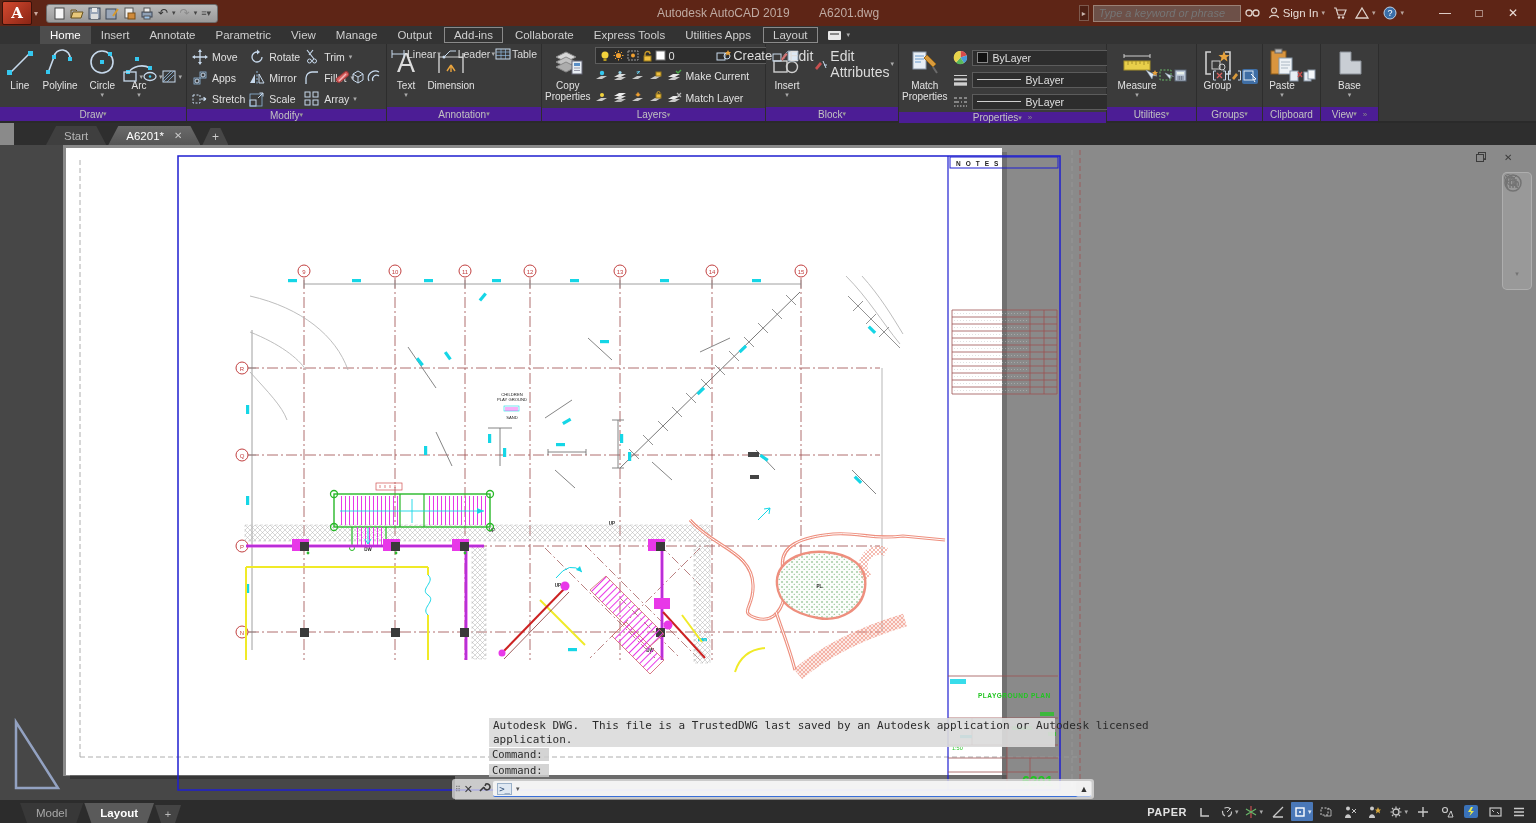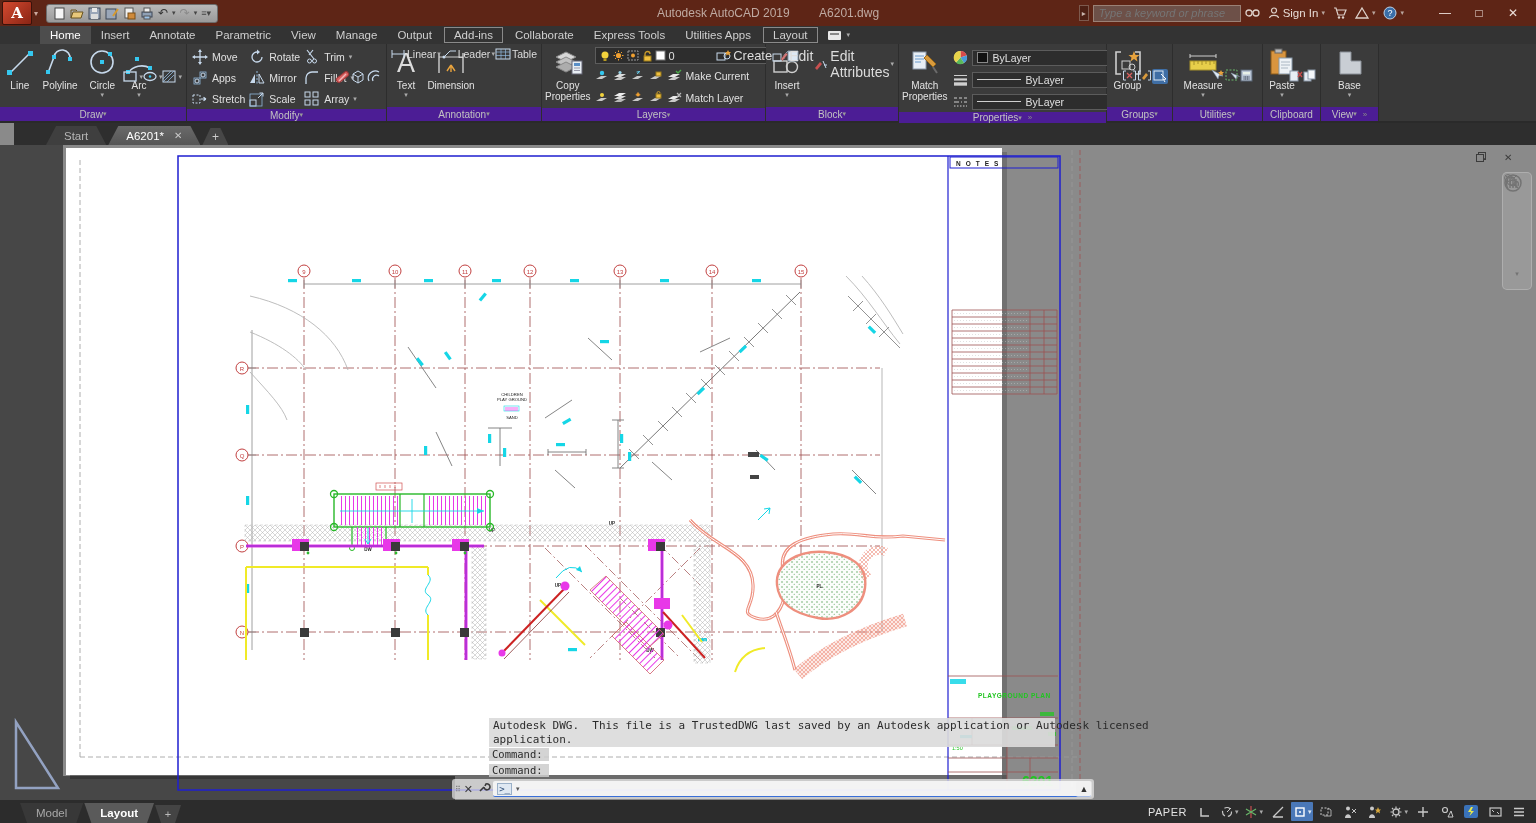--- a/index.html
+++ b/index.html
@@ -88,21 +88,21 @@
   
   .statusbar{position:absolute;bottom:0;left:0;width:1536px;height:23px;background:#2c2c2c;display:flex;align-items:center;z-index:50}
   .mltabs{display:flex;align-items:flex-end;height:23px;padding-left:20px;gap:1px}
   .mltab{height:20px;padding:0 16px;display:flex;align-items:center;font-size:11.5px;color:#a8a8a8;clip-path:polygon(0 0,100% 0,calc(100% - 7px) 100%,7px 100%);background:#383838}
   .mltab.active{background:#5a5a5a;color:#fff;font-weight:bold}
   .mltab-plus{height:18px;width:26px;display:flex;align-items:center;justify-content:center;background:#444;color:#bbb;clip-path:polygon(0 0,100% 0,calc(100% - 6px) 100%,6px 100%)}
   .sb-right{margin-left:auto;display:flex;align-items:center;gap:2px;padding-right:6px}
   .sbbtn{height:19px;min-width:22px;display:flex;align-items:center;justify-content:center;gap:1px;padding:0 2px;border-radius:1px}
   .sbbtn.blue{background:#4a78b8}
   .sbbtn .caret{font-size:7px;color:#aaa}
-  .paperlbl{color:#e2e2e2;font-size:11px;font-weight:normal;padding:0 5px;letter-spacing:.5px}
+  .paperlbl{color:#e2e2e2;font-size:11px;font-weight:bold;padding:0 5px;letter-spacing:.5px}
   svg{overflow:visible}
 </style>
 </head>
 <body>
 
 <div class="titlebar">
   <div class="alogo">
       <span>A</span>
     </div>
   <span class="alogo-caret">▾</span>
@@ -629,20 +629,53 @@
         </div>
       </div>
     </div>
     <div class="plabel">
         <span>Properties</span>
         <span class="caret">▾</span>
         <span class="expand">»</span>
       </div>
   </div>
 
+  <div class="panel" style="width:90px">
+    <div class="pbody">
+      <div class="bigtool" style="width:54px">
+        <span class="bicon"><svg viewBox="0 0 32 32">
+              <path d="M3,9 H29 M3,7 V11 M29,7 V11" stroke="#cfcfcf"></path>
+              <rect x="3" y="14" width="26" height="9" fill="#e8cf4a" stroke="#a8922a"></rect>
+              <path d="M7,14 V18 M11,14 V17 M15,14 V18 M19,14 V17 M23,14 V18 M27,14 V17" stroke="#a8922a"></path>
+            </svg></span>
+        <span class="blabel">Measure</span>
+        <span class="caret">▾</span>
+      </div>
+      <div class="minicol">
+        <span><svg width="15" height="13">
+              <path d="M2,1 L8,10 L9,6.5 L13,7 Z" fill="#dce8f4" stroke="#8899aa" stroke-width=".6"></path>
+              <path d="M11,1 L12,3 14,3 12.5,4.5 13,6.5 11,5.4 9,6.5 9.5,4.5 8,3 10,3 Z" fill="#e8a33d"></path>
+            </svg></span>
+        <span><svg width="15" height="13">
+              <rect x="1" y="1" width="11" height="10" fill="none" stroke="#6ab86a" stroke-dasharray="2 1.5"></rect>
+              <path d="M6,4 L11,10 L12,6.5 L14.5,7.5 Z" fill="#dce8f4" stroke="#8899aa" stroke-width=".6"></path>
+            </svg></span>
+        <span><svg width="13" height="13">
+              <rect x="1" y="1" width="11" height="11" fill="#b8c4d4" stroke="#5a6676"></rect>
+              <rect x="3" y="3" width="7" height="2.5" fill="#e8f0e8"></rect>
+              <path d="M3,8 H10 M3,10 H10 M5.3,7 V11 M7.6,7 V11" stroke="#5a6676" stroke-width=".7"></path>
+            </svg></span>
+      </div>
+    </div>
+    <div class="plabel">
+        <span>Utilities</span>
+        <span class="caret">▾</span>
+      </div>
+  </div>
+
   <div class="panel" style="width:66px">
     <div class="pbody">
       <div class="bigtool" style="width:40px">
         <span class="bicon"><svg viewBox="0 0 32 32">
               <path d="M9,5 H4 V27 H9 M23,5 H28 V27 H23" fill="none" stroke="#cfcfcf" stroke-width="1.6"></path>
               <rect x="10" y="14" width="8" height="8" fill="none" stroke="#cfcfcf"></rect>
               <circle cx="20" cy="20" r="3" fill="none" stroke="#cfcfcf"></circle>
               <path d="M22,4 L23.5,8 27.5,8 24.5,10.5 25.5,14.5 22,12 18.5,14.5 19.5,10.5 16.5,8 20.5,8 Z" fill="#e8a33d"></path>
             </svg></span>
         <span class="blabel">Group</span>
@@ -657,53 +690,20 @@
               <path d="M5,9 L9,4 L11,6 L7,11 Z" fill="#d89a3c"></path>
             </svg></span>
         <span style="background:#3f6ea5;border-radius:2px;padding:0 1px"><svg width="14" height="13">
               <rect x="1" y="2" width="9" height="9" fill="none" stroke="#dce8f4"></rect>
               <path d="M8,5 L13,10 L10.5,10.5 L12,13" fill="none" stroke="#fff"></path>
             </svg></span>
       </div>
     </div>
     <div class="plabel">
         <span>Groups</span>
-        <span class="caret">▾</span>
-      </div>
-  </div>
-
-  <div class="panel" style="width:90px">
-    <div class="pbody">
-      <div class="bigtool" style="width:54px">
-        <span class="bicon"><svg viewBox="0 0 32 32">
-              <path d="M3,9 H29 M3,7 V11 M29,7 V11" stroke="#cfcfcf"></path>
-              <rect x="3" y="14" width="26" height="9" fill="#e8cf4a" stroke="#a8922a"></rect>
-              <path d="M7,14 V18 M11,14 V17 M15,14 V18 M19,14 V17 M23,14 V18 M27,14 V17" stroke="#a8922a"></path>
-            </svg></span>
-        <span class="blabel">Measure</span>
-        <span class="caret">▾</span>
-      </div>
-      <div class="minicol">
-        <span><svg width="15" height="13">
-              <path d="M2,1 L8,10 L9,6.5 L13,7 Z" fill="#dce8f4" stroke="#8899aa" stroke-width=".6"></path>
-              <path d="M11,1 L12,3 14,3 12.5,4.5 13,6.5 11,5.4 9,6.5 9.5,4.5 8,3 10,3 Z" fill="#e8a33d"></path>
-            </svg></span>
-        <span><svg width="15" height="13">
-              <rect x="1" y="1" width="11" height="10" fill="none" stroke="#6ab86a" stroke-dasharray="2 1.5"></rect>
-              <path d="M6,4 L11,10 L12,6.5 L14.5,7.5 Z" fill="#dce8f4" stroke="#8899aa" stroke-width=".6"></path>
-            </svg></span>
-        <span><svg width="13" height="13">
-              <rect x="1" y="1" width="11" height="11" fill="#b8c4d4" stroke="#5a6676"></rect>
-              <rect x="3" y="3" width="7" height="2.5" fill="#e8f0e8"></rect>
-              <path d="M3,8 H10 M3,10 H10 M5.3,7 V11 M7.6,7 V11" stroke="#5a6676" stroke-width=".7"></path>
-            </svg></span>
-      </div>
-    </div>
-    <div class="plabel">
-        <span>Utilities</span>
         <span class="caret">▾</span>
       </div>
   </div>
 
   <div class="panel" style="width:58px">
     <div class="pbody">
       <div class="bigtool" style="width:34px">
         <span class="bicon"><svg viewBox="0 0 32 32">
               <rect x="5" y="4" width="15" height="23" fill="#d9953f" stroke="#8a5a1a"></rect>
               <rect x="9" y="2" width="7" height="4" fill="#b8b8b8" stroke="#666"></rect>

